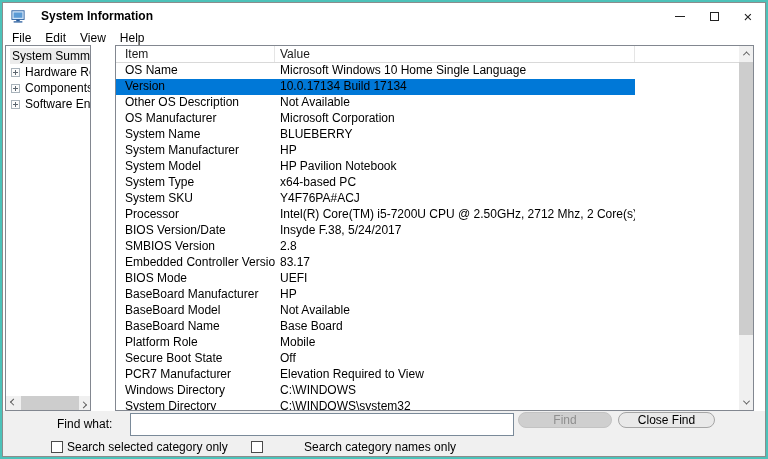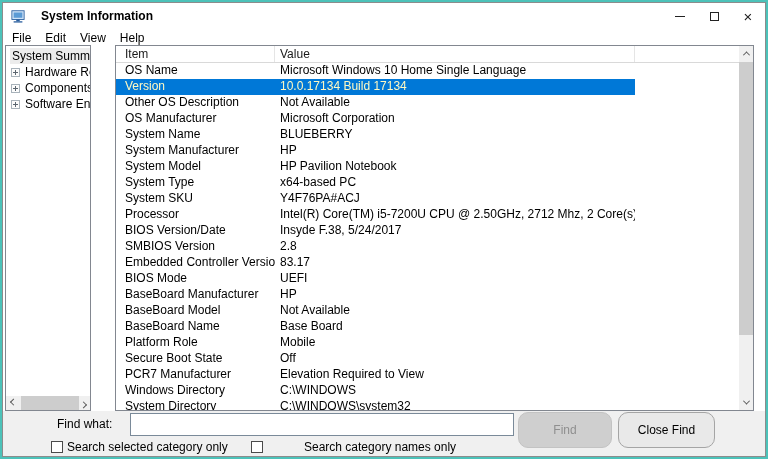--- a/index.html
+++ b/index.html
@@ -63,31 +63,31 @@
   
   .table-panel {
     position: absolute; left: 112px; top: 42px; width: 639px; height: 366px;
     background: #fff; border: 1px solid #828790; overflow: hidden;
   }
   .table-header { display: flex; height: 17px; border-bottom: 1px solid #d9d9d9; color: #191919; }
   .th { border-right: 1px solid #e5e5e5; display: flex; align-items: center; }
   .th-item  { width: 159px; padding-left: 9px; }
   .th-value { width: 360px; padding-left: 5px; }
   .t-row { display: flex; height: 16px; width: 519px; }
-  .t-row.selected { background: #0078d7; color: #fef9c3; }
+  .t-row.selected { background: #0078d7; color: #000000; }
   .cell-item  { width: 159px; padding-left: 9px; white-space: nowrap; overflow: hidden; flex: none; }
   .cell-value { width: 360px; padding-left: 5px; white-space: nowrap; overflow: hidden; flex: none; }
   
   .find-area { position: absolute; left: 0; right: 0; top: 408px; bottom: 0; background: #f0f0f0; }
   .find-label { position: absolute; left: 54px; top: 414px; }
   .find-input {
     position: absolute; left: 127px; top: 410px; width: 384px; height: 23px;
     border: 1px solid #7a8a99; background: #fff; font: inherit; padding: 0 4px; outline: none;
   }
-  .btn { position: absolute; top: 409px; height: 36px; font: inherit; text-align: center; border-radius: 10px; }
+  .btn { position: absolute; top: 409px; height: 16px; font: inherit; text-align: center; border-radius: 10px; }
   .btn-find  { left: 515px; width: 94px; background: #cfcfcf; border: 1px solid #c3c3c3; color: #8f8f8f; }
   .btn-close { left: 615px; width: 97px; background: #e9e9e9; border: 1px solid #a5a5a5; color: #000; }
   .cb-group { position: absolute; top: 437px; display: flex; align-items: center; }
   .cb1 { left: 48px; } .cb2 { left: 248px; gap: 37px; }
   .checkbox { width: 12px; height: 12px; border: 1px solid #4a4a4a; background: #fff; margin-right: 4px; flex: none; }
 </style>
 </head>
 <body>
 
 <div class="window">

